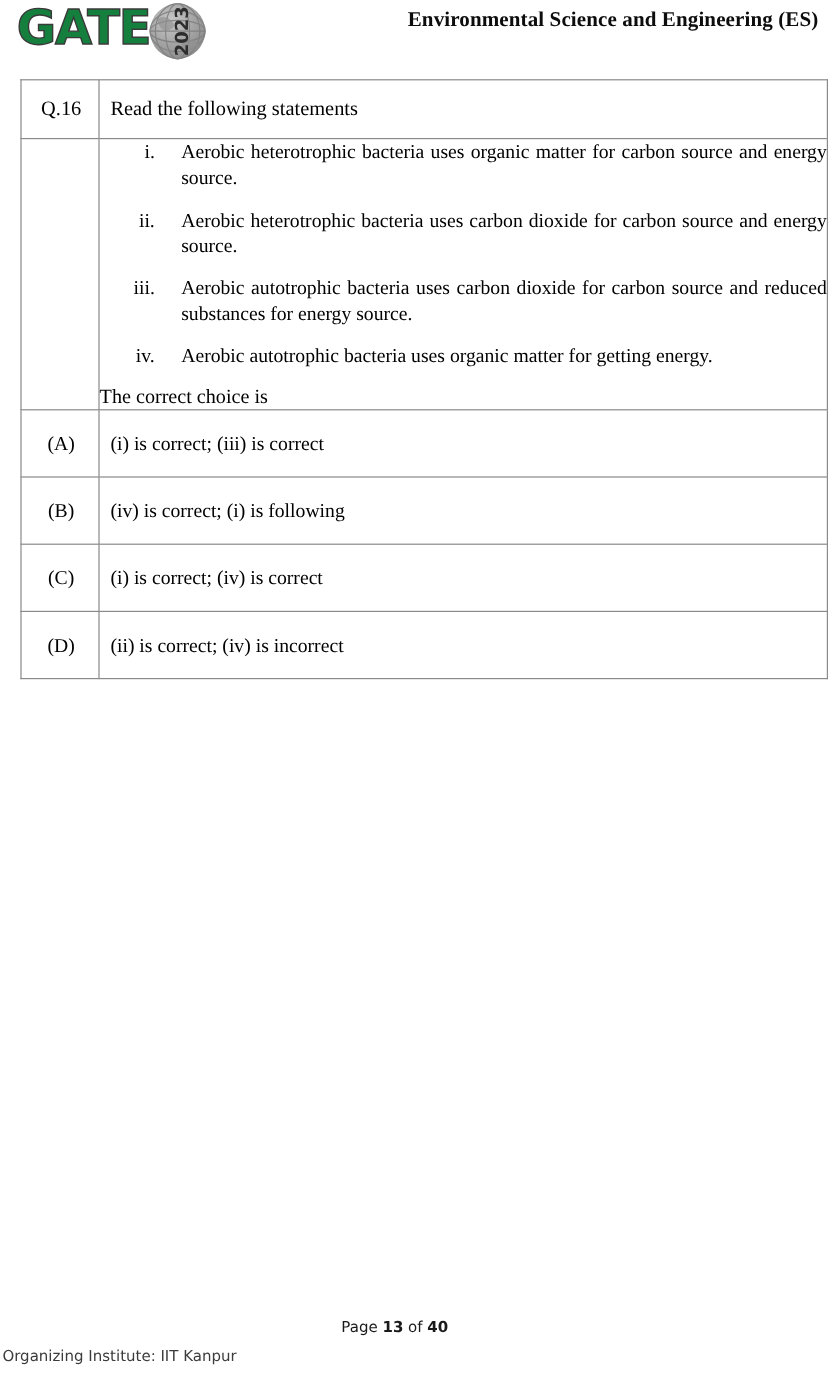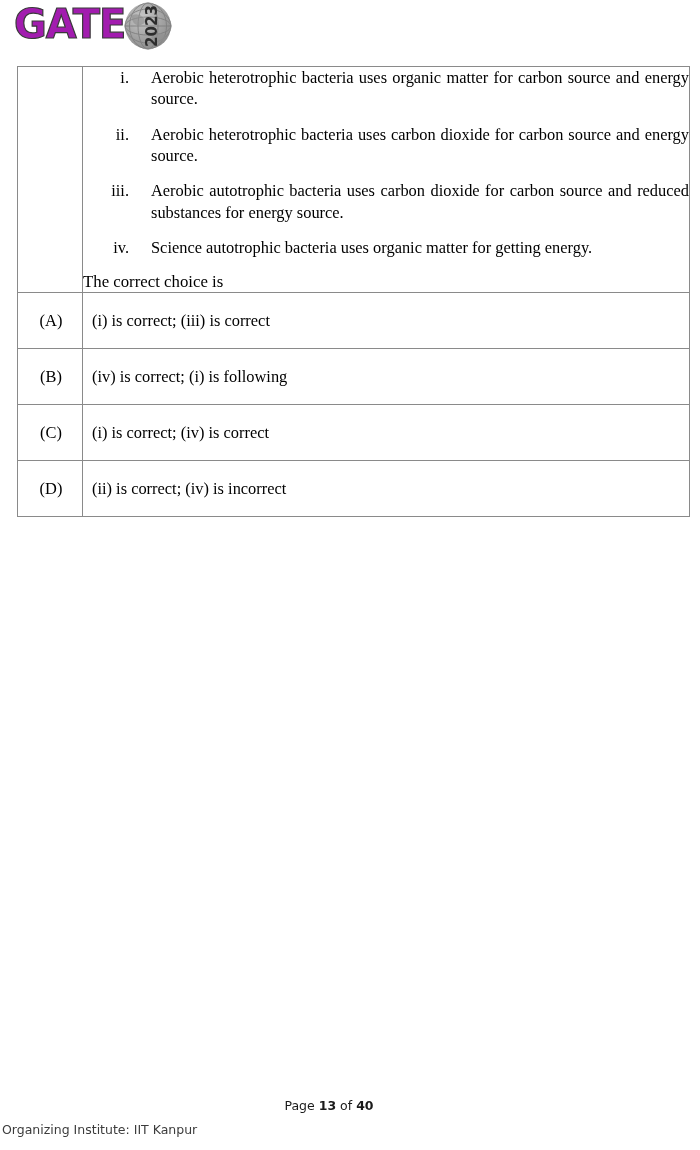--- a/index.html
+++ b/index.html
@@ -32,21 +32,21 @@
     height: 50px;
   }
   .logo-text {
     position: absolute;
     left: 0;
     top: 0;
     font-family: "DejaVu Sans", sans-serif;
     font-weight: bold;
     font-size: 40px;
     letter-spacing: -1px;
-    color: #a21caf;
+    color: #15803d;
     line-height: 46px;
     -webkit-text-stroke: 1.2px #3a3a3a;
   }
   .logo-globe {
     position: absolute;
     left: 110px;
     top: 1px;
     width: 48px;
     height: 48px;
   }
@@ -209,43 +209,52 @@
         <ellipse cx="24" cy="24" rx="18.5" ry="23"></ellipse>
         <line x1="1" y1="24" x2="47" y2="24"></line>
         <ellipse cx="24" cy="24" rx="23" ry="9"></ellipse>
         <ellipse cx="24" cy="24" rx="23" ry="17"></ellipse>
       </g>
       <path d="M7 14 q6 -4 12 1 q5 5 -2 8 q-8 2 -10 -9 z" fill="#8f8f8f" opacity="0.65"></path>
       <path d="M30 32 q8 -3 12 3 q-4 8 -13 5 q-4 -5 1 -8 z" fill="#8f8f8f" opacity="0.65"></path>
     </svg>
     <div class="logo-year">2023</div>
   </div>
+  <div class="header-title">Environmental Science and Engineering (ES)</div>
 </div>
 
 <table class="q-table">
   <tbody>
+      <tr>
+    <td class="col-label qnum-cell">
+      <div class="qnum">Q.16</div>
+    </td>
+    <td class="qtitle-cell">
+      <div class="qtitle">Read the following statements</div>
+    </td>
+  </tr>
   <tr>
     <td class="col-label blank-cell"></td>
     <td class="statements-cell">
       <ul class="stmt-list">
         <li class="stmt-item">
           <span class="stmt-marker">i.</span>
           <span>Aerobic heterotrophic bacteria uses organic matter for carbon source and energy source.</span>
         </li>
         <li class="stmt-item">
           <span class="stmt-marker">ii.</span>
           <span>Aerobic heterotrophic bacteria uses carbon dioxide for carbon source and energy source.</span>
         </li>
         <li class="stmt-item">
           <span class="stmt-marker">iii.</span>
           <span>Aerobic autotrophic bacteria uses carbon dioxide for carbon source and reduced substances for energy source.</span>
         </li>
         <li class="stmt-item last no-justify">
           <span class="stmt-marker">iv.</span>
-          <span>Science autotrophic bacteria uses organic matter for getting energy.</span>
+          <span>Aerobic autotrophic bacteria uses organic matter for getting energy.</span>
         </li>
       </ul>
       <div class="closing-line">The correct choice is</div>
     </td>
   </tr>
 
   <tr>
     <td class="col-label opt-cell">
       <div class="opt-key">(A)</div>
     </td>

